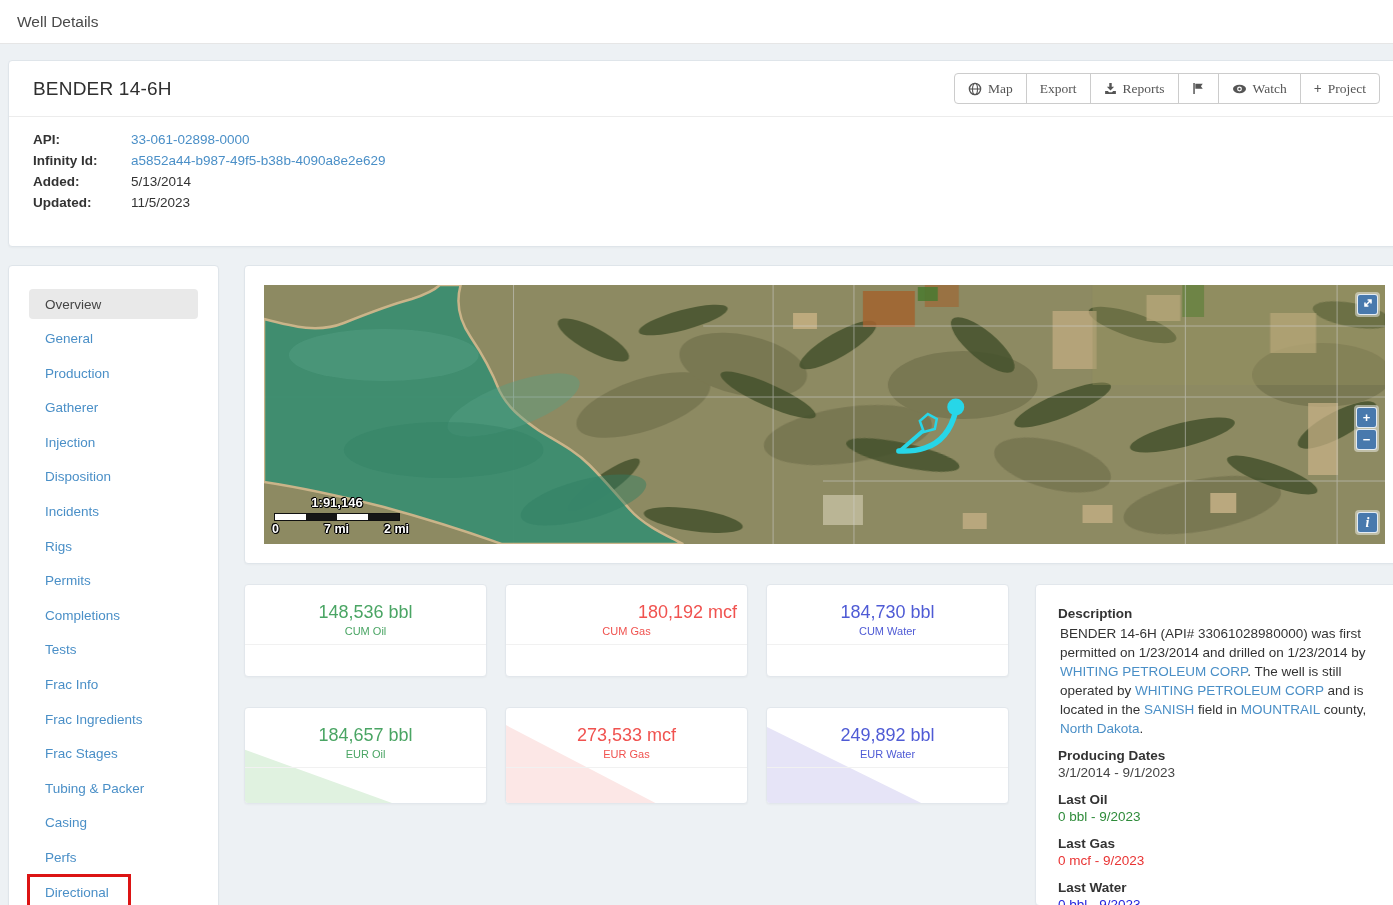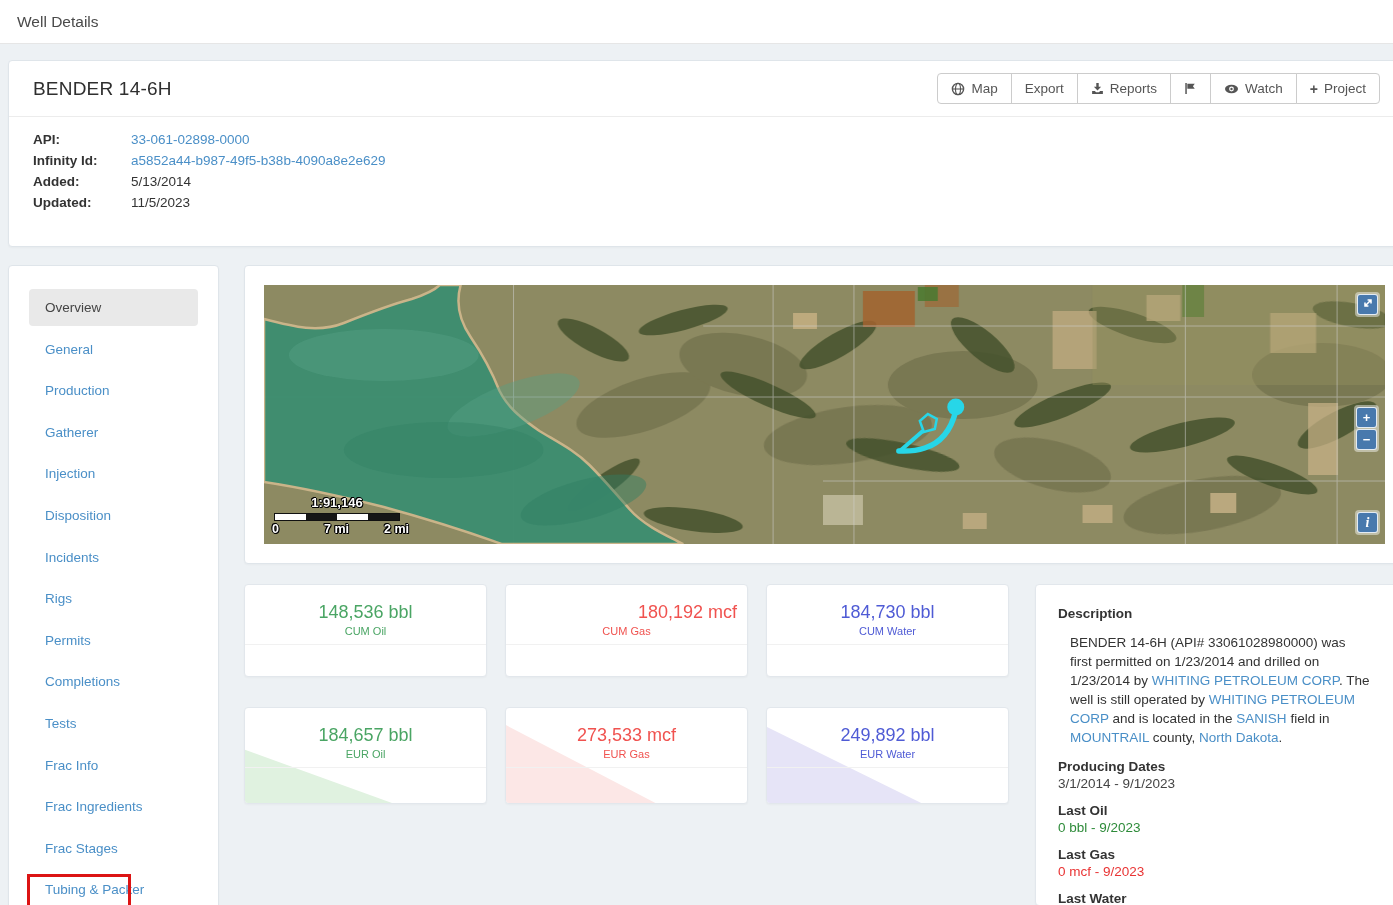--- a/index.html
+++ b/index.html
@@ -20,21 +20,21 @@
     margin:16px -12px 0 8px; box-shadow:0 1px 2px rgba(0,0,0,.03);
   }
   .well-card-top {
     display:flex; justify-content:space-between; align-items:center;
     padding:12px 24px; border-bottom:1px solid #ececec;
   }
   .well-title { margin:0; font-size:19px; font-weight:400; color:#2f2f2f; letter-spacing:.2px;text-align:right; }
   .btn-group { display:flex; margin-right:0; }
   .btn {
     background:#fff; border:1px solid #ccc; color:#555;
-    font-size:13.5px; font-family:Liberation Sans, sans-serif; padding:6px 13px;
+    font-size:13.5px; font-family:Liberation Serif, serif; padding:6px 13px;
     margin-left:-1px; cursor:pointer; display:flex; align-items:center; gap:6px;
     line-height:1; height:31px;
   }
   .btn:first-child { border-radius:4px 0 0 4px; margin-left:0; }
   .btn:last-child  { border-radius:0 4px 4px 0; }
   .btn svg { display:block; }
   .plus-glyph { font-weight:700; font-size:14px; }
   .well-card-info { padding:12px 24px 33px; font-size:13.5px; }
   .info-row { display:flex; line-height:21px; }
   .info-label { font-weight:700; color:#333; width:98px; flex-shrink:0; }
@@ -43,21 +43,21 @@
 
   
   .main { display:flex; align-items:flex-start; padding:18px 0 0 8px; }
   .sidebar {
     width:211px; flex-shrink:0; position:relative;
     background:#fff; border:1px solid #dfe5ea; border-radius:4px;
     height:650px; padding-top:23px; overflow:hidden;
     box-shadow:0 1px 2px rgba(0,0,0,.03);
   }
   .nav-item {
-    display:flex; align-items:center; height:37px; margin:0 20px 4.6px;
+    display:flex; align-items:center; height:30px; margin:0 20px 4.6px;
     padding:0 16px; font-size:13.5px; color:#4a8fc7; border-radius:4px;
     cursor:pointer; text-decoration:none; white-space:nowrap;
   }
   .nav-item.active { background:#e9e9e9; color:#454545; }
   .red-annotation {
     position:absolute; left:18px; top:608px; width:104px; height:39px;
     border:3px solid currentColor; pointer-events:none;
   }
   .content { flex:1; margin-left:25px; margin-right:-12px; min-width:0; }
 
@@ -107,21 +107,21 @@
   .stat-value { font-size:18px; line-height:22px; }
   .stat-label { font-size:11px; margin-top:2px; }
 
   .desc-card {
     background:#fff; border:1px solid #e2e7ec; border-radius:4px;
     margin-left:26px; flex:1; min-width:0; height:322px;
     padding:21px 22px; font-size:13.5px; color:#333;
     box-shadow:0 1px 2px rgba(0,0,0,.03); overflow:hidden;
   }
   .desc-heading { font-size:13.5px; font-weight:700; margin:0 0 3px; }
-  .desc-p { margin:12px; line-height:19px; }
+  .desc-p { margin:2px; line-height:19px; }
   .lnk { color:#4a8fc7; cursor:pointer; }
   .section { margin-top:10px; }
   .section-h { font-weight:700; }
   .section-v { line-height:19px; }
 </style>
 </head>
 <body>
 
 <div class="topbar">
   <span>Well Details</span>

